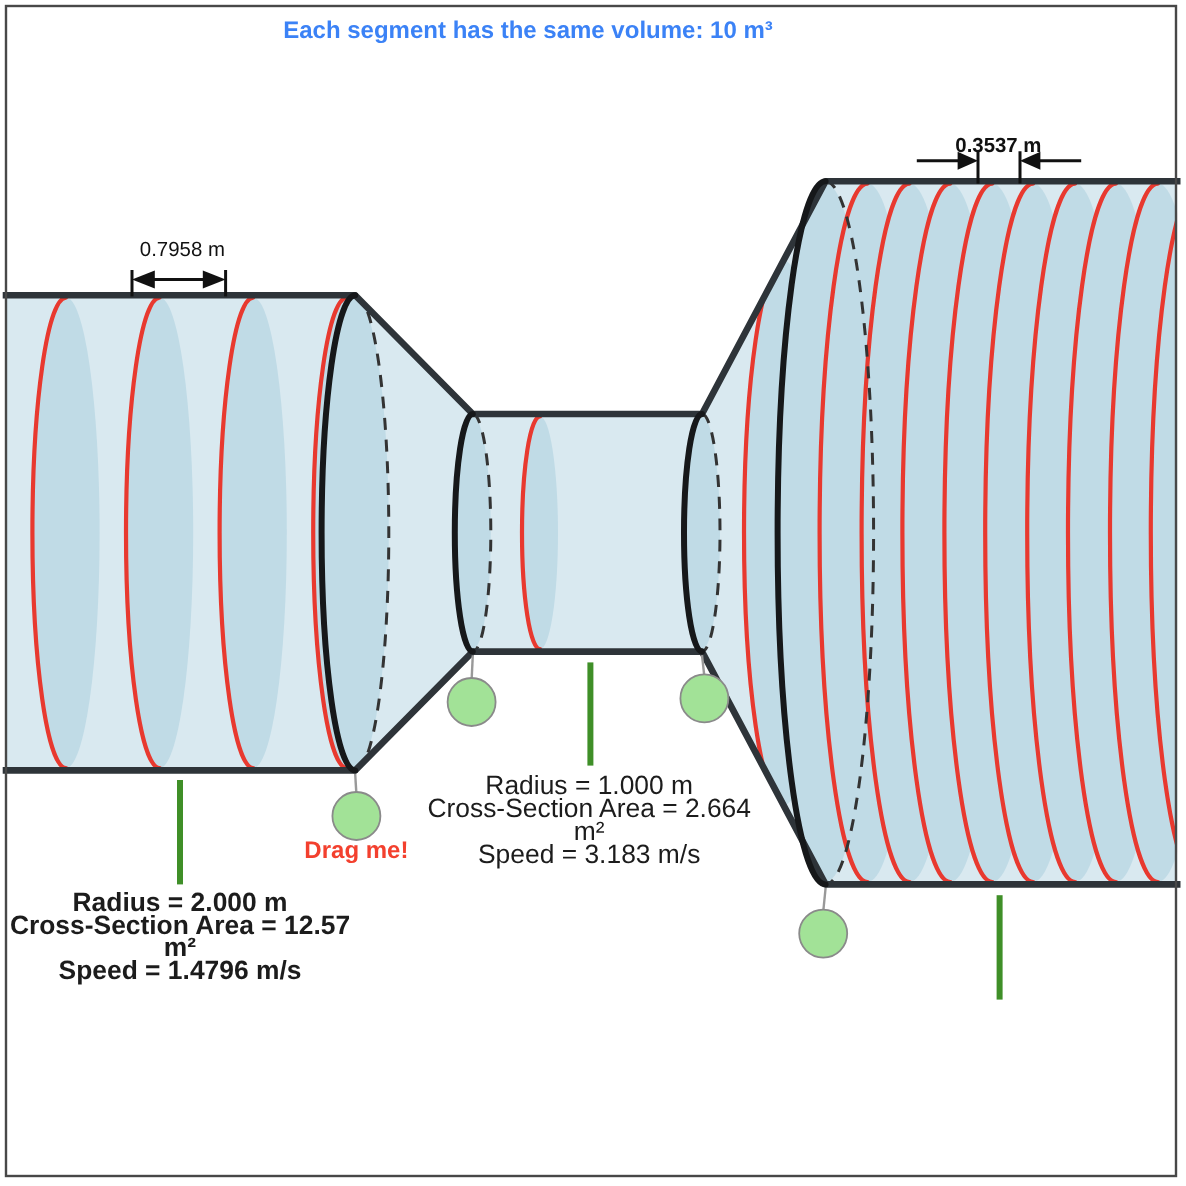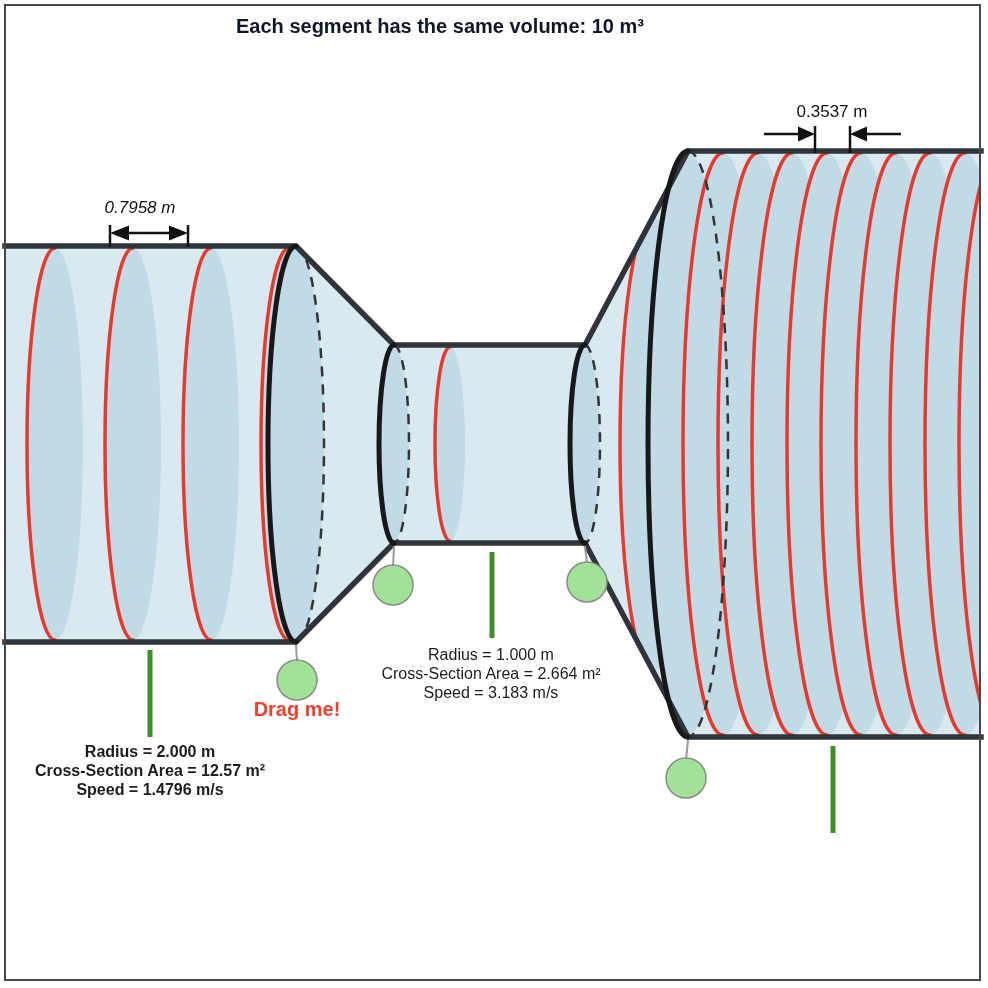--- a/index.html
+++ b/index.html
@@ -3,26 +3,26 @@
 <meta charset="utf-8">
 <style>
   html,body{margin:0;padding:0;background:#fff;}
   .canvas{
     position:relative;width:988px;height:988px;background:#ffffff;
     font-family:"Liberation Sans",sans-serif;overflow:hidden;
   }
   .canvas svg{position:absolute;left:0;top:0;}
   .lbl{position:absolute;text-align:center;color:#1c1c1c;}
   .title{
-    left:140px;top:15px;width:600px;font-size:20px;font-weight:700;color:#0f172a;
+    left:140px;top:15px;width:600px;font-size:20px;font-weight:700;color:#3b82f6;
   }
   .meas{font-size:17px;color:#111111;}
-  .meas-left{left:60px;top:198px;width:160px;font-style:italic;}
-  .meas-right{left:752px;top:102px;width:160px;}
-  .seg-label{font-size:16px;line-height:19px;text-align:center;}
+  .meas-left{left:72px;top:198px;width:160px;}
+  .meas-right{left:752px;top:112px;width:160px;font-weight:bold;}
+  .seg-label{font-size:22px;line-height:19px;text-align:center;}
   .seg-left{left:0px;top:742px;width:300px;font-weight:bold;}
   .seg-mid{left:341px;top:645px;width:300px;}
   .seg-right{left:683px;top:840px;width:300px;}
   .drag-hint{left:197px;top:698px;width:200px;font-size:20px;color:#f3402e;font-weight:bold;}
 </style>
 </head>
 <body>
 
 <div class="canvas">
 

